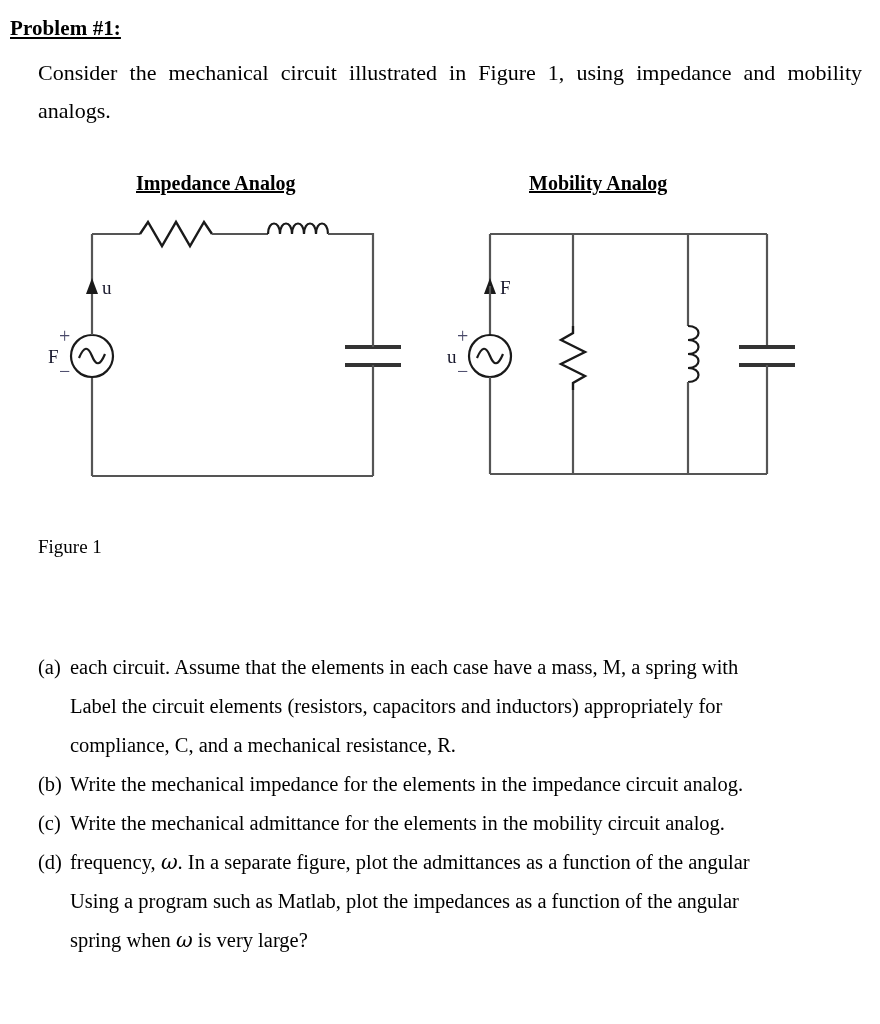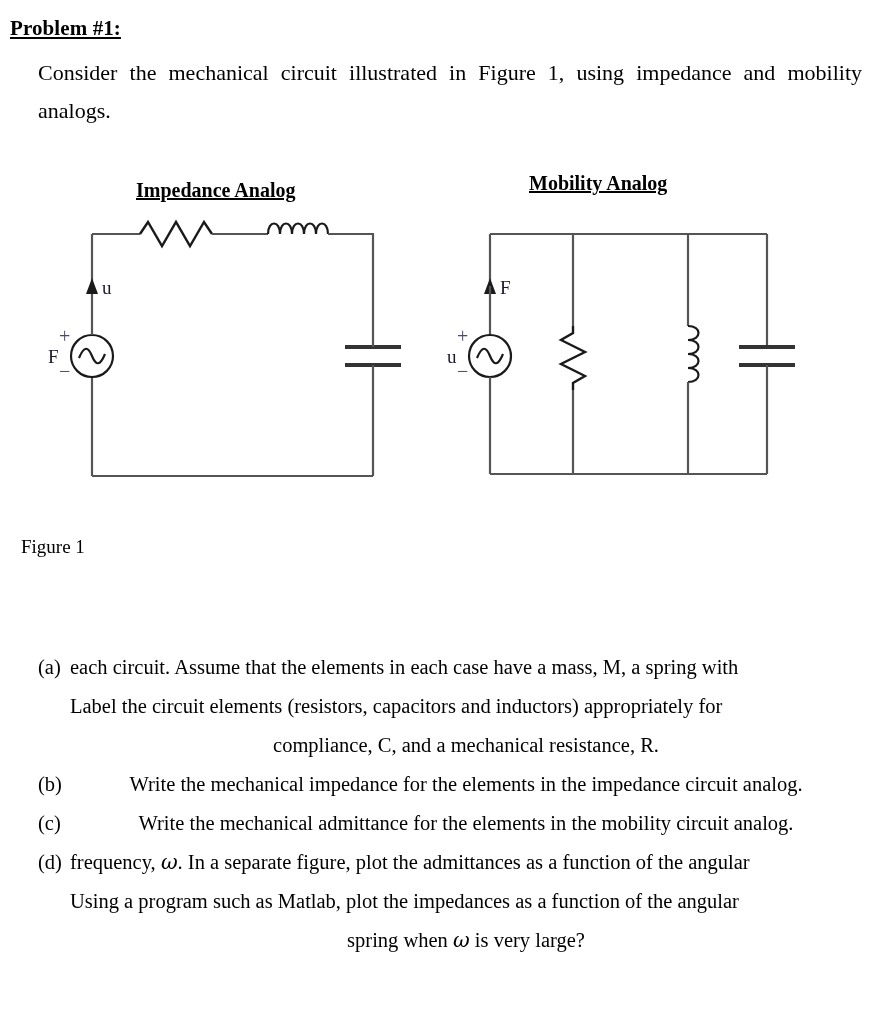--- a/index.html
+++ b/index.html
@@ -42,31 +42,31 @@
   #intro-paragraph .lastline {
     text-align: left;
   }
   .analog-title {
     position: absolute;
     font-size: 20px;
     font-weight: bold;
     text-decoration: underline;
     white-space: nowrap;
   }
-  #impedance-title { left: 136px; top: 179px; }
+  #impedance-title { left: 136px; top: 172px; }
   #mobility-title  { left: 529px; top: 172px; }
 
   #figure-svg {
     position: absolute;
     left: 0;
     top: 200px;
   }
   #figure-caption {
     position: absolute;
-    left: 21px;
+    left: 38px;
     top: 536px;
     font-size: 19px;
   }
 
   #question-list {
     position: absolute;
     left: 38px;
     top: 648px;
     width: 824px;
   }
@@ -81,21 +81,21 @@
     flex: 0 0 auto;
     width: 32px;
     text-align: left;
   }
   .q-text {
     flex: 1 1 auto;
     text-align: justify;
     text-justify: inter-word;
   }
   .q-text > span { display: block; }
-  .q-text > span.lastline { text-align: center; }
+  .q-text > span.lastline { text-align: left; }
   .ital { }
   .omega { font-style: italic; font-family: "DejaVu Serif", serif; }
 
   .lbl {
     font-family: "Liberation Serif", "DejaVu Serif", serif;
     font-size: 19px;
     fill: #1a1a2e;
   }
   .sign {
     font-family: "Liberation Serif", "DejaVu Serif", serif;

